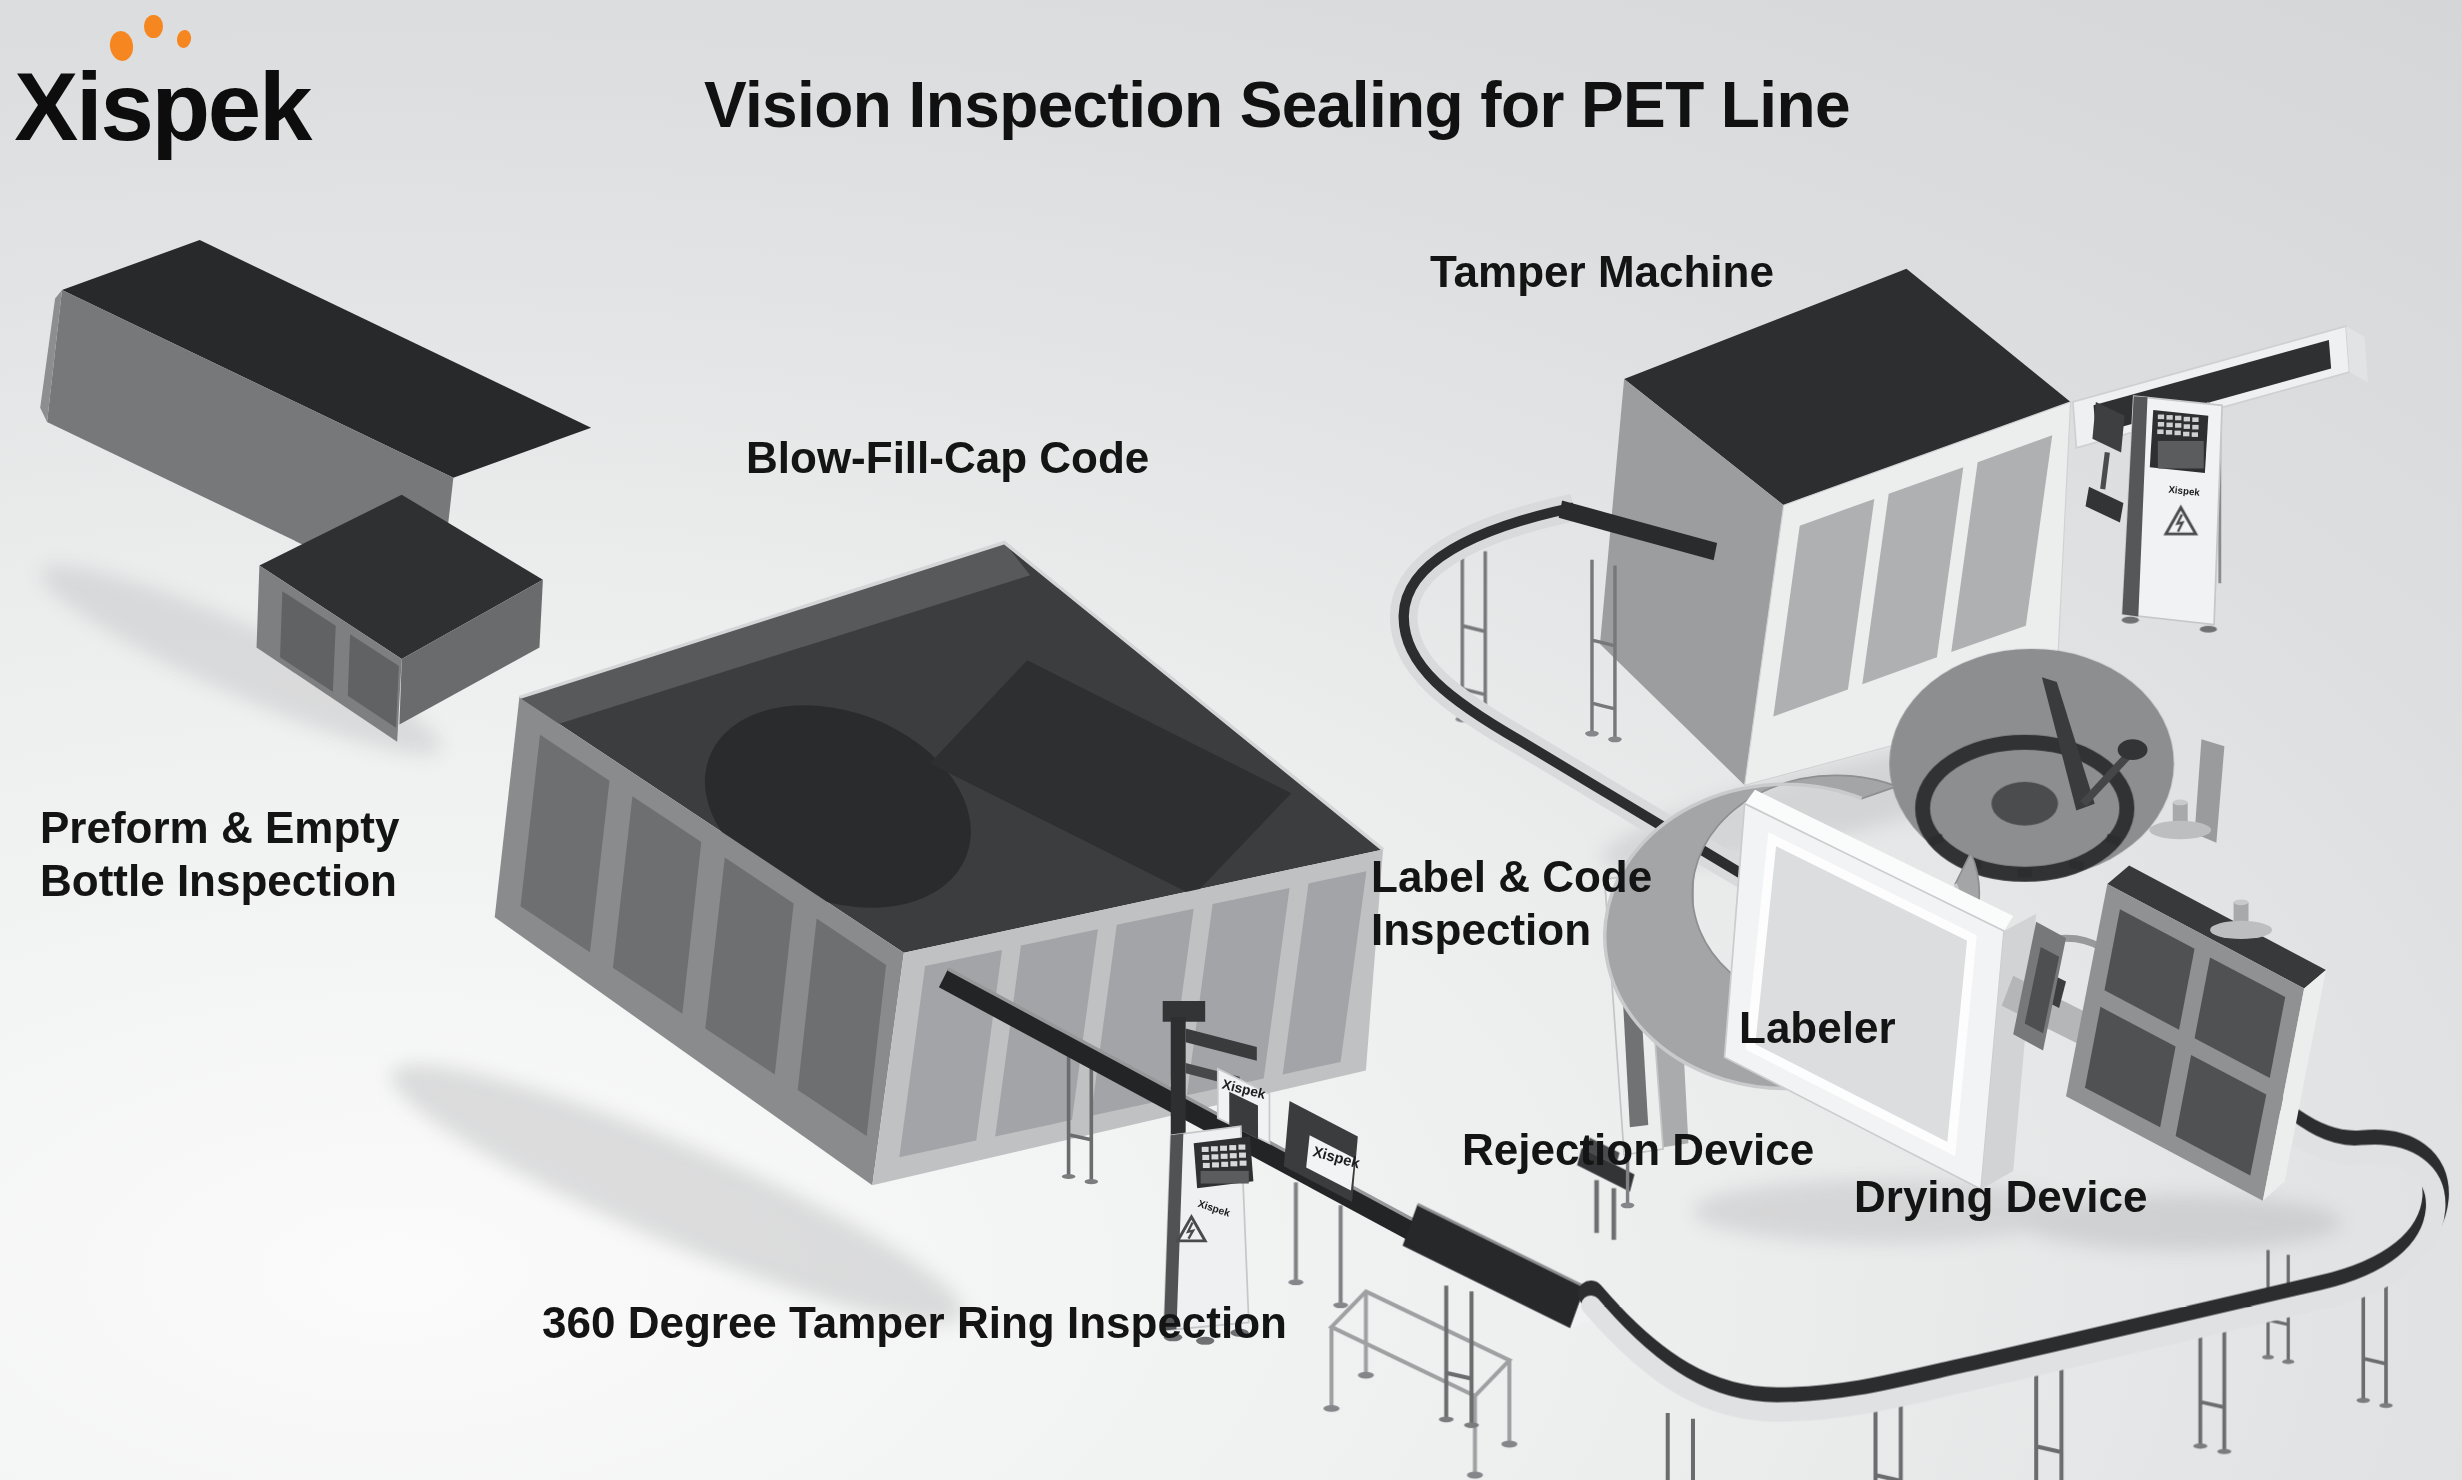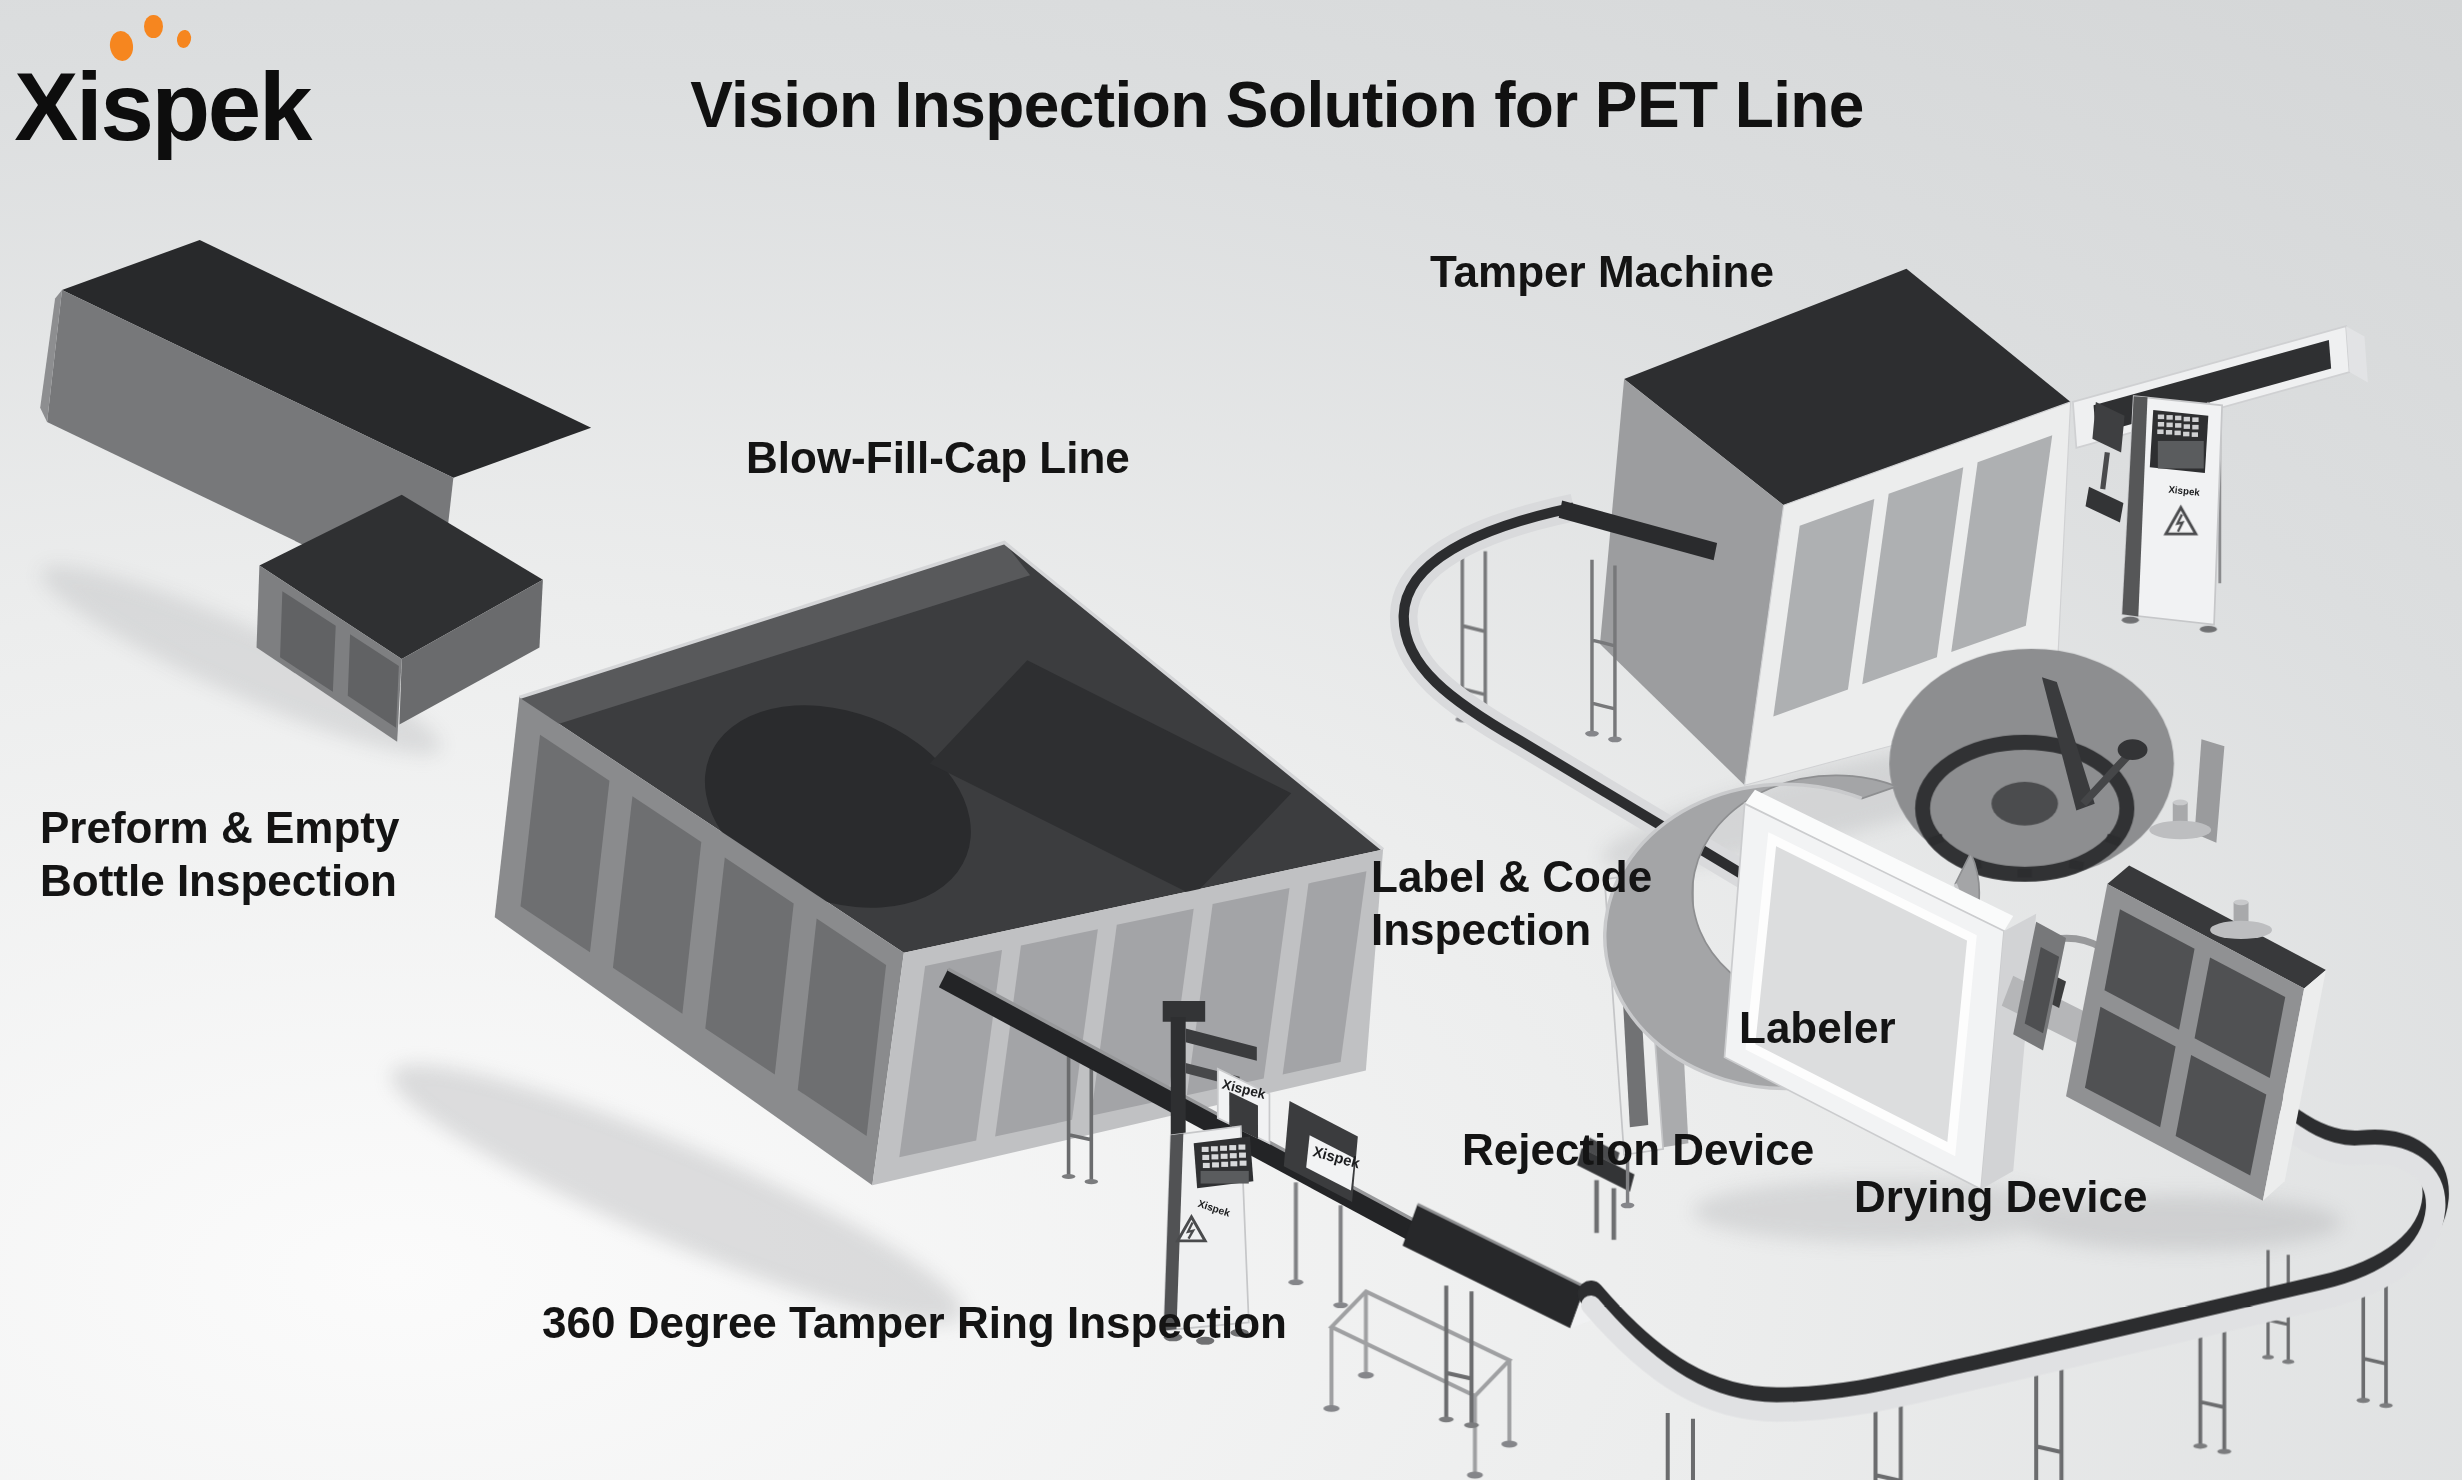--- a/index.html
+++ b/index.html
@@ -296,24 +296,24 @@
   </g>
 </svg>
 
 <div class="logo">
   <span class="dot dot1"></span>
   <span class="dot dot2"></span>
   <span class="dot dot3"></span>
   <span class="word">Xispek</span>
 </div>
 
-<div class="title">Vision Inspection Solution for PET Line</div>
+<div class="title">Vision Inspection Sealing for PET Line</div>
 
 <div class="lbl" style="left:1430px;top:246px;">Tamper Machine</div>
-<div class="lbl" style="left:746px;top:432px;">Blow-Fill-Cap Line</div>
+<div class="lbl" style="left:746px;top:432px;">Blow-Fill-Cap Code</div>
 <div class="lbl" style="left:40px;top:802px;">Preform &amp; Empty
 Bottle Inspection</div>
 <div class="lbl" style="left:1371px;top:851px;">Label &amp; Code
 Inspection</div>
 <div class="lbl" style="left:1708px;top:1002px;margin-left:31px;">Labeler</div>
 <div class="lbl" style="left:1423px;top:1124px;margin-left:39px;">Rejection Device</div>
 <div class="lbl" style="left:1854px;top:1171px;">Drying Device</div>
 <div class="lbl" style="left:542px;top:1297px;text-align:center;">360 Degree Tamper Ring Inspection</div>
 
 </div>

